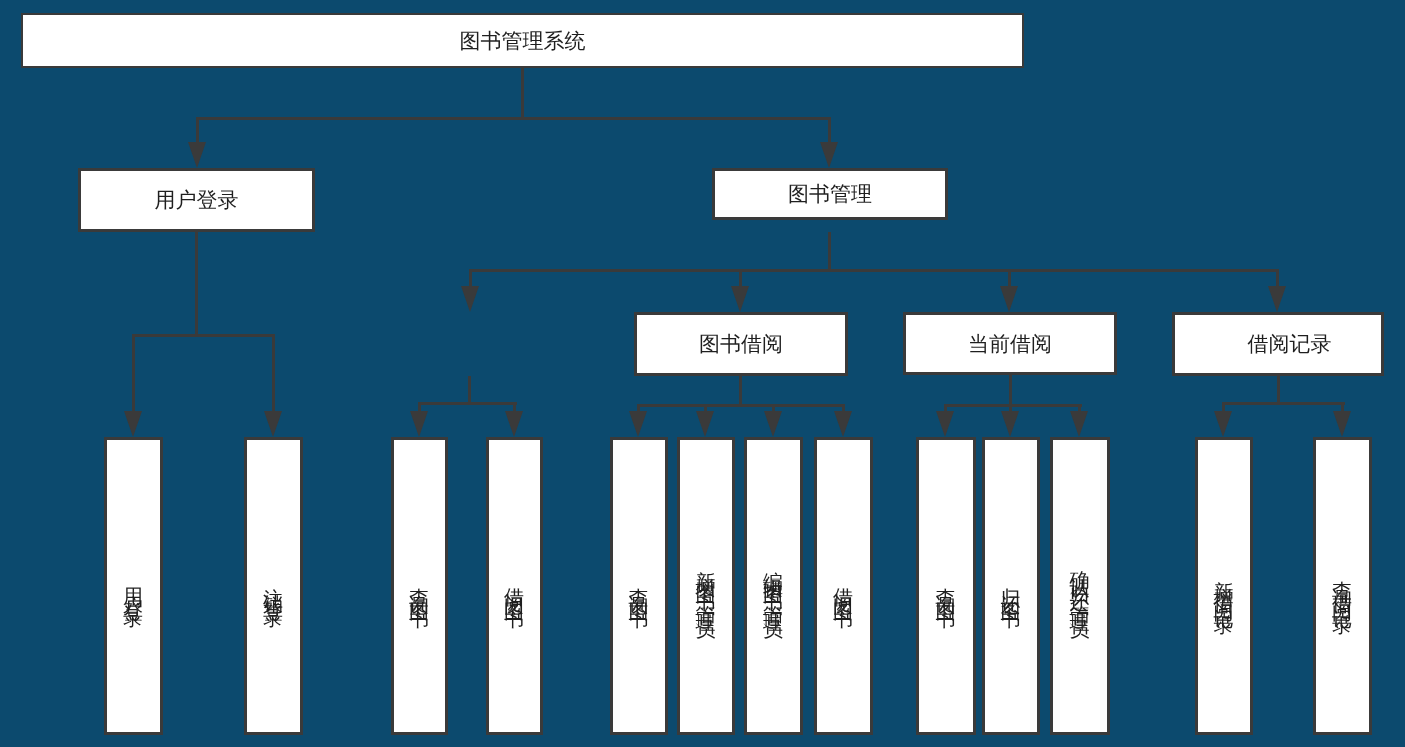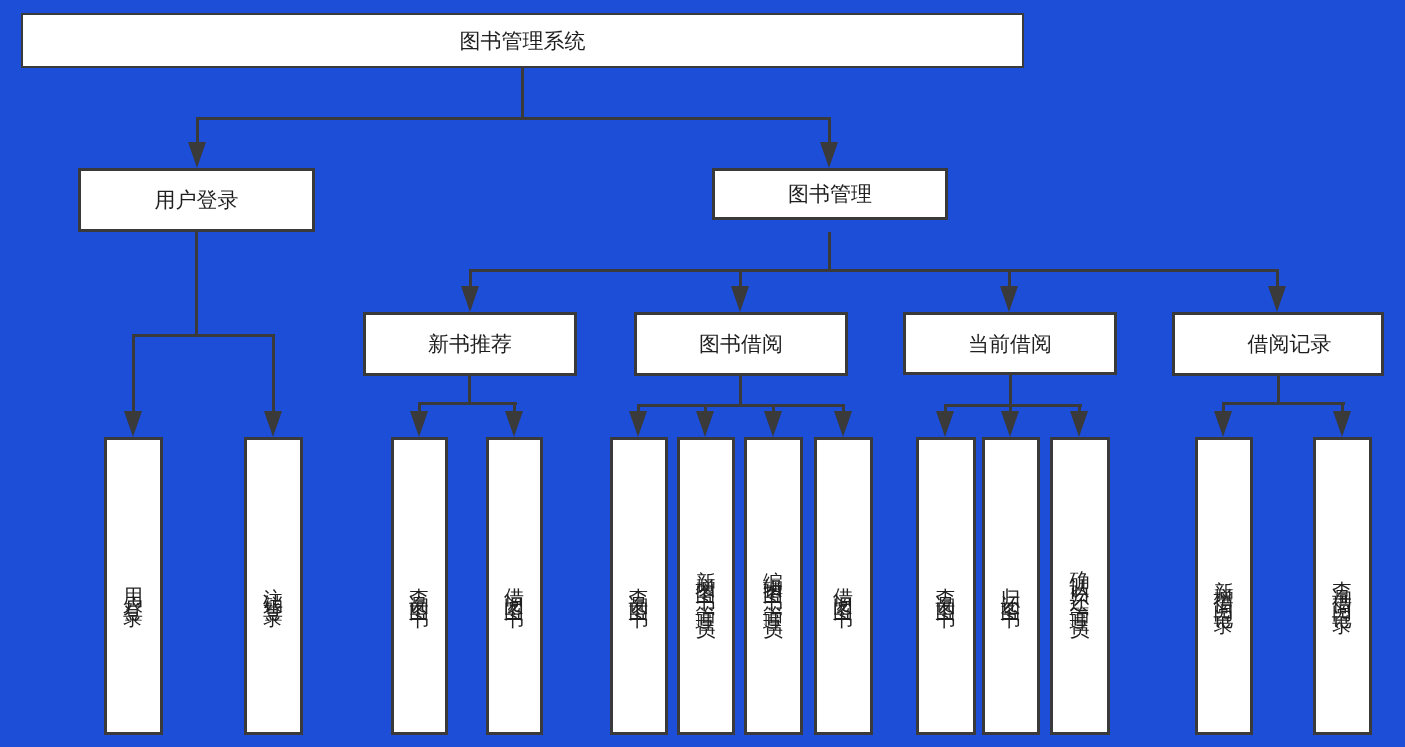--- a/index.html
+++ b/index.html
@@ -1,19 +1,19 @@
 <!DOCTYPE html>
 <html><head>
 <meta charset="utf-8">
 <style>
   html,body { margin:0; padding:0; background:#ffffff; }
   .canvas {
     position:relative;
     width:1405px; height:747px;
-    background:#1d4ed8;
+    background:#0c4a6e;
     font-family:"Liberation Sans","DejaVu Sans",sans-serif;
     overflow:hidden;
   }
   .box {
     position:absolute;
     border:3px solid #3a3a3a;
     background:#ffffff;
     box-sizing:border-box;
     display:flex; align-items:center; justify-content:center;
     font-size:21px; color:#1f1f1f;
@@ -56,23 +56,20 @@
   </div>
 
   <div class="box" style="left:78px; top:168px; width:237px; height:64px;">
     <span>用户登录</span>
   </div>
 
   <div class="box" style="left:712px; top:168px; width:236px; height:52px;">
     <span>图书管理</span>
   </div>
 
-  <div class="box" style="left:363px; top:312px; width:214px; height:64px;">
-    <span>新书推荐</span>
-  </div>
 
   <div class="box" style="left:634px; top:312px; width:214px; height:64px;">
     <span>图书借阅</span>
   </div>
 
   <div class="box" style="left:903px; top:312px; width:214px; height:63px;">
     <span>当前借阅</span>
   </div>
 
   <div class="box" style="left:1172px; top:312px; width:212px; height:64px;padding-left:23px;">

